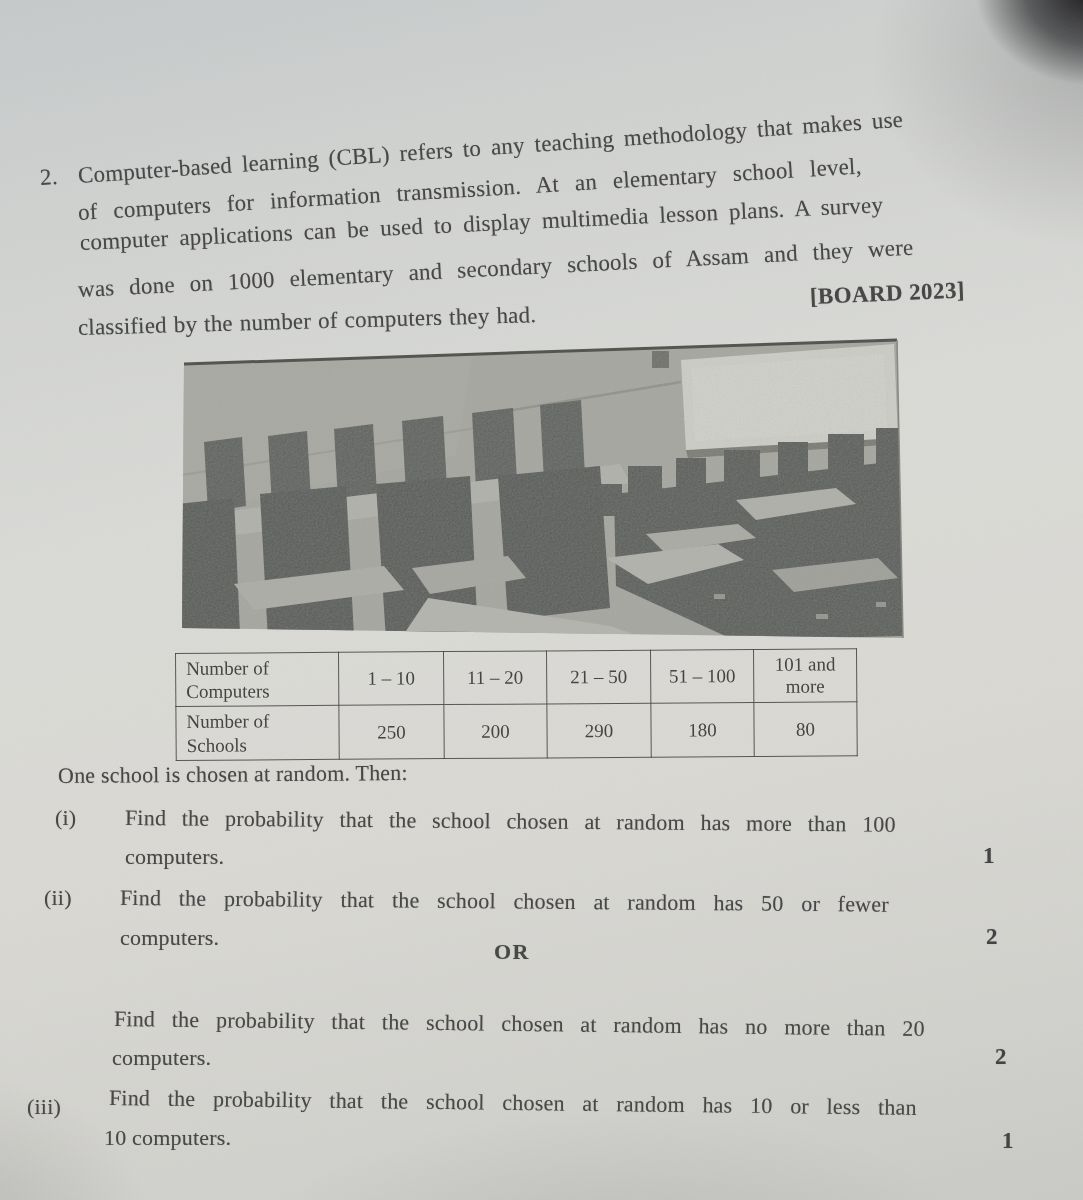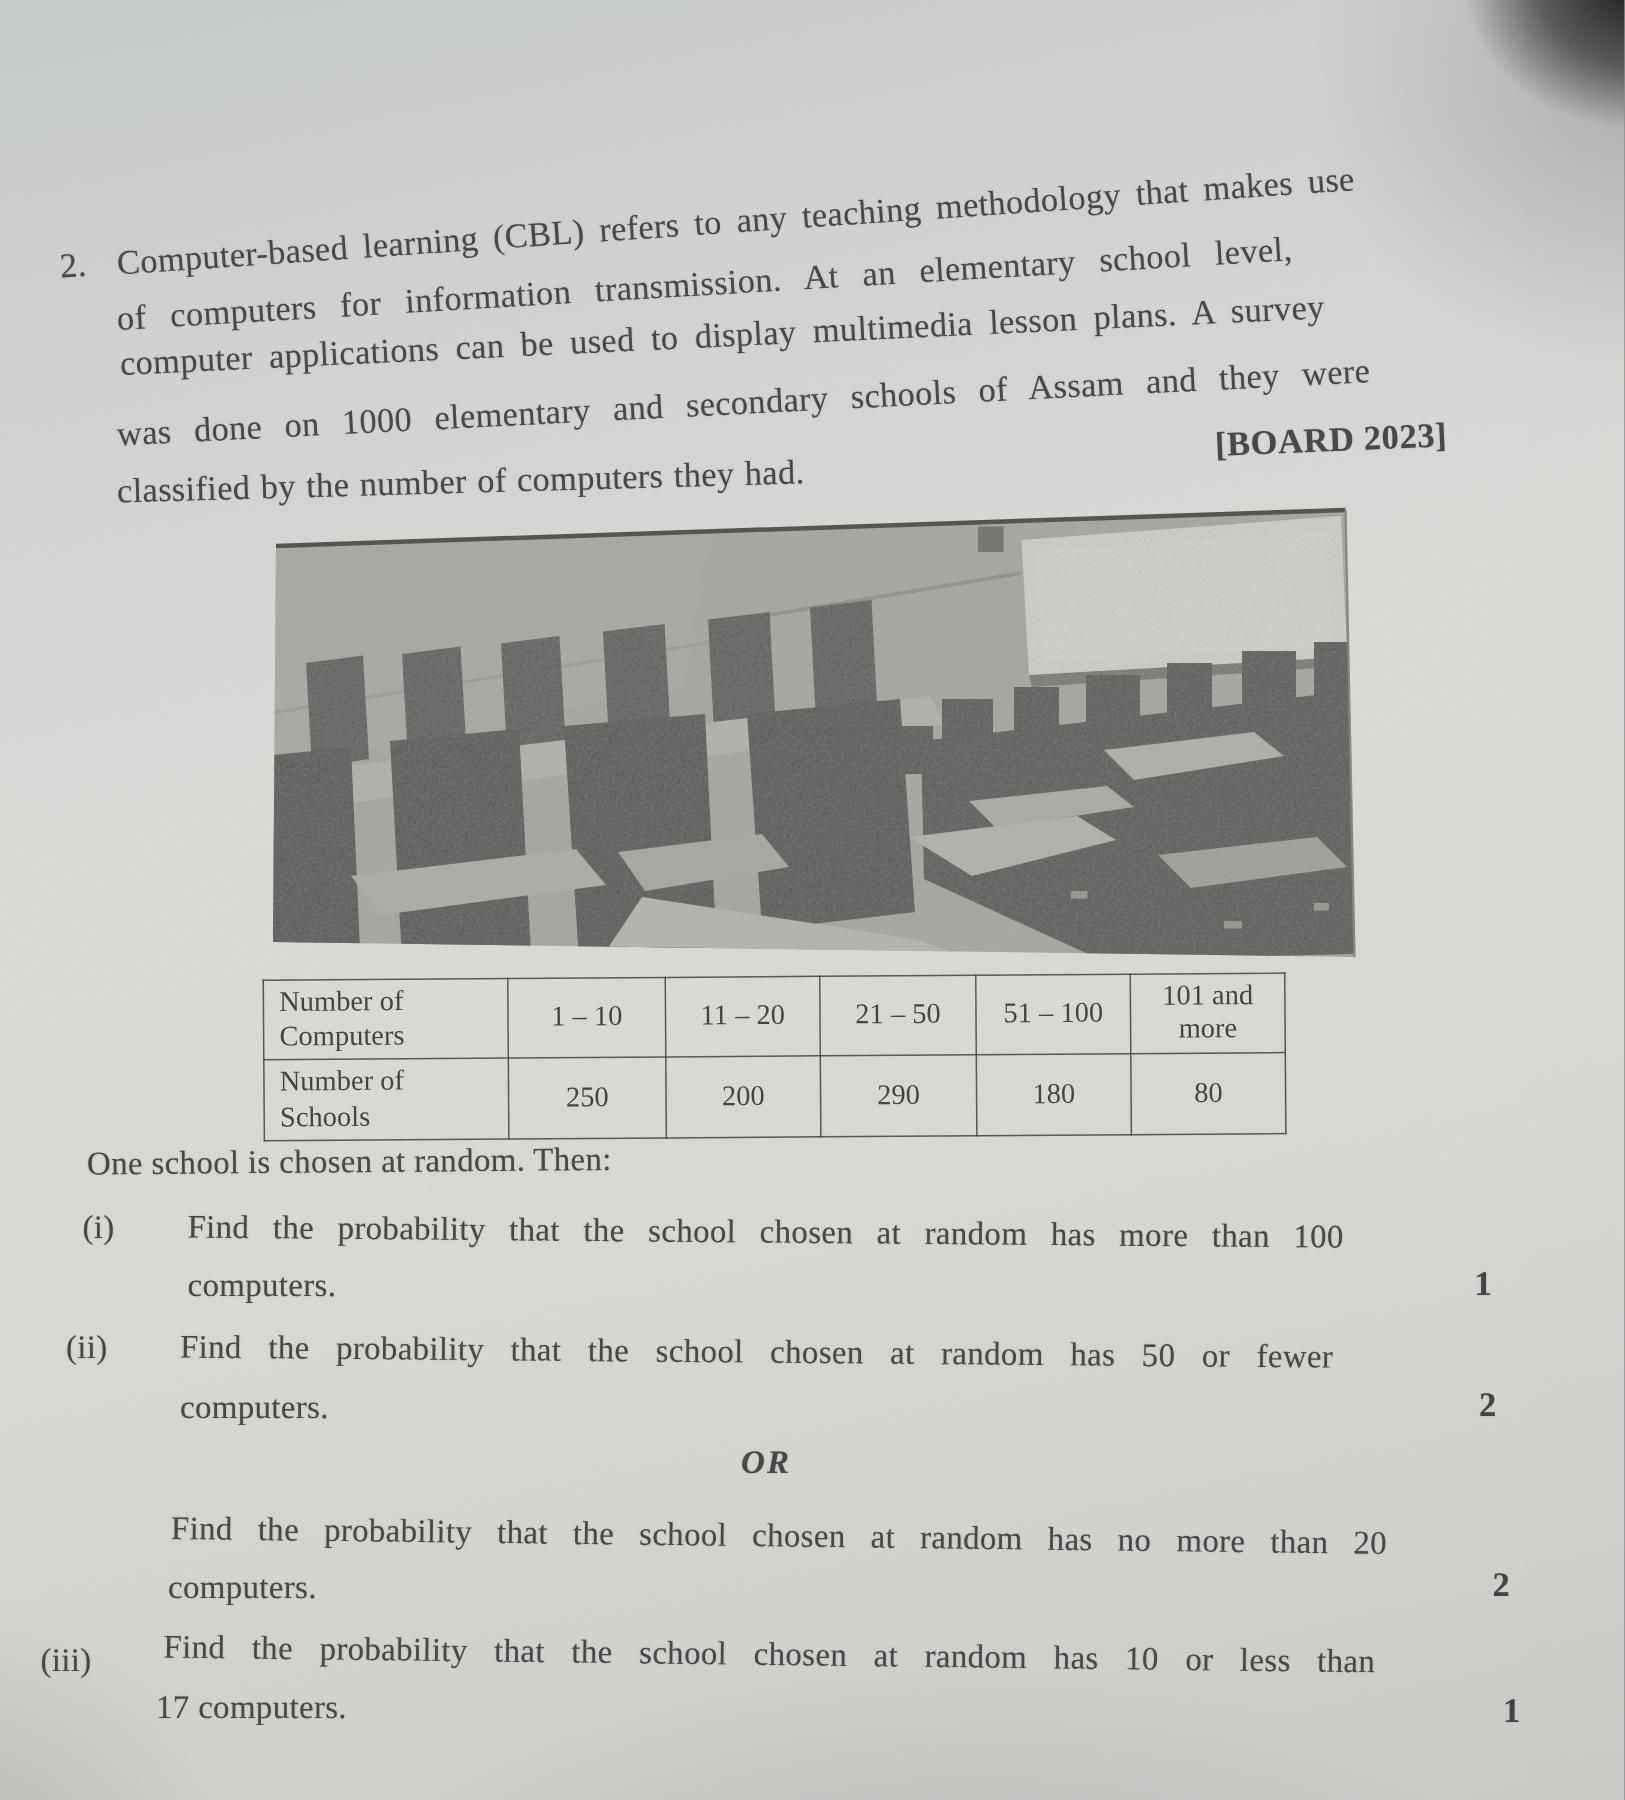--- a/index.html
+++ b/index.html
@@ -155,29 +155,29 @@
   <div class="t q" style="left:55px; top:805px;">(i)</div>
   <div class="t q rP05 ws10" style="left:125px; top:805px;">Find the probability that the school chosen at random has more than 100</div>
   <div class="t q" style="left:125px; top:844px;">computers.</div>
   <div class="t mark" style="left:983px; top:843px;">1</div>
 
   <div class="t q" style="left:44px; top:885px;">(ii)</div>
   <div class="t q rP05 ws12" style="left:120px; top:885px;">Find the probability that the school chosen at random has 50 or fewer</div>
   <div class="t q" style="left:120px; top:925px;">computers.</div>
   <div class="t mark" style="left:986px; top:924px;">2</div>
 
-  <div class="t q or" style="left:494px; top:962px;font-style:italic;">OR</div>
+  <div class="t q or" style="left:494px; top:939px;">OR</div>
 
   <div class="t q rP07 ws11" style="left:114px; top:1006px;">Find the probability that the school chosen at random has no more than 20</div>
   <div class="t q" style="left:112px; top:1045px;">computers.</div>
   <div class="t mark" style="left:995px; top:1044px;">2</div>
 
   <div class="t q" style="left:27px; top:1094px;">(iii)</div>
   <div class="t q rP07 ws12" style="left:109px; top:1085px;">Find the probability that the school chosen at random has 10 or less than</div>
-  <div class="t q" style="left:104px; top:1125px;">17 computers.</div>
+  <div class="t q" style="left:104px; top:1125px;">10 computers.</div>
   <div class="t mark" style="left:1002px; top:1128px;">1</div>
 
   <svg class="page-grain" xmlns="http://www.w3.org/2000/svg">
     <defs>
       <filter id="pgrain">
         <feTurbulence type="fractalNoise" baseFrequency="0.7" numOctaves="2" stitchTiles="stitch" result="pn"></feTurbulence>
         <feColorMatrix in="pn" type="matrix" values="0 0 0 0 0.4  0 0 0 0 0.4  0 0 0 0 0.4  0.35 0.35 0.35 0 0"></feColorMatrix>
       </filter>
     </defs>
     <rect x="0" y="0" width="1083" height="1200" filter="url(#pgrain)" opacity="0.13"></rect>

